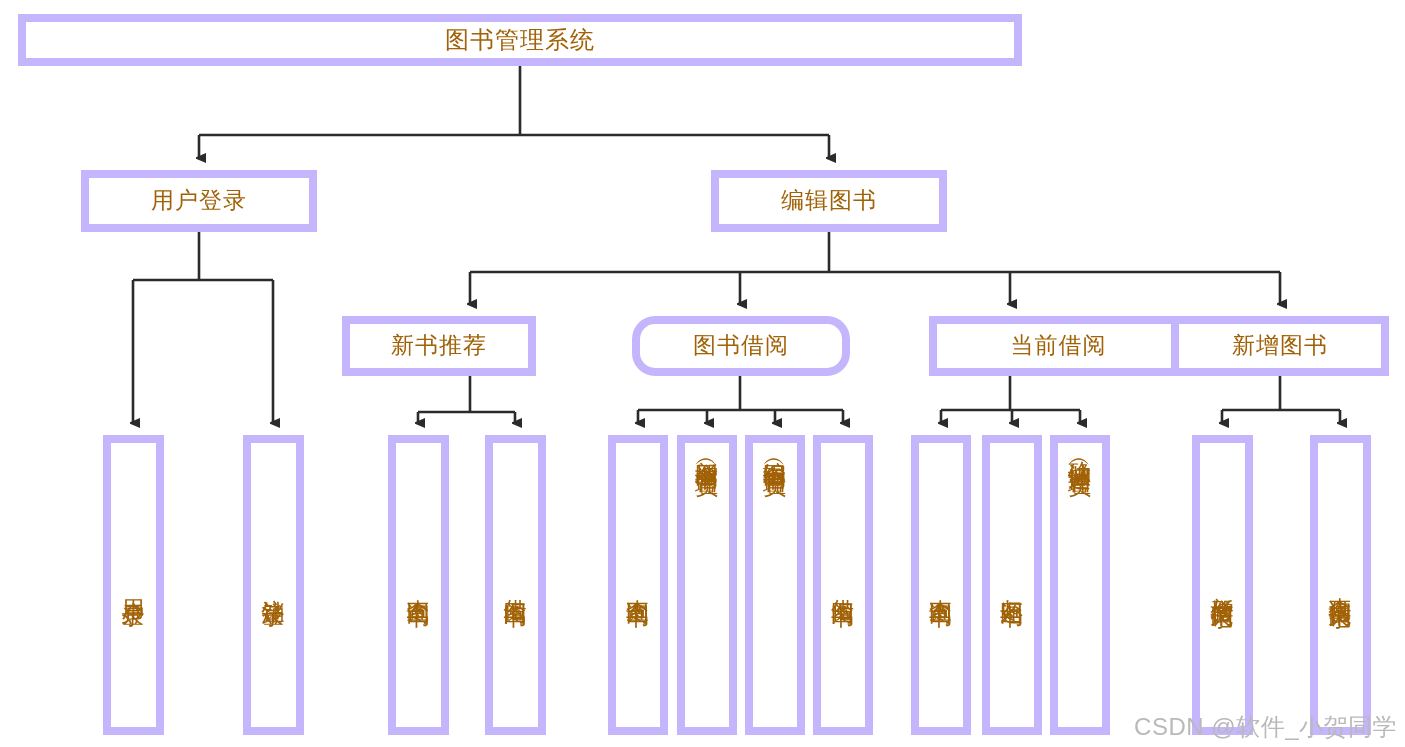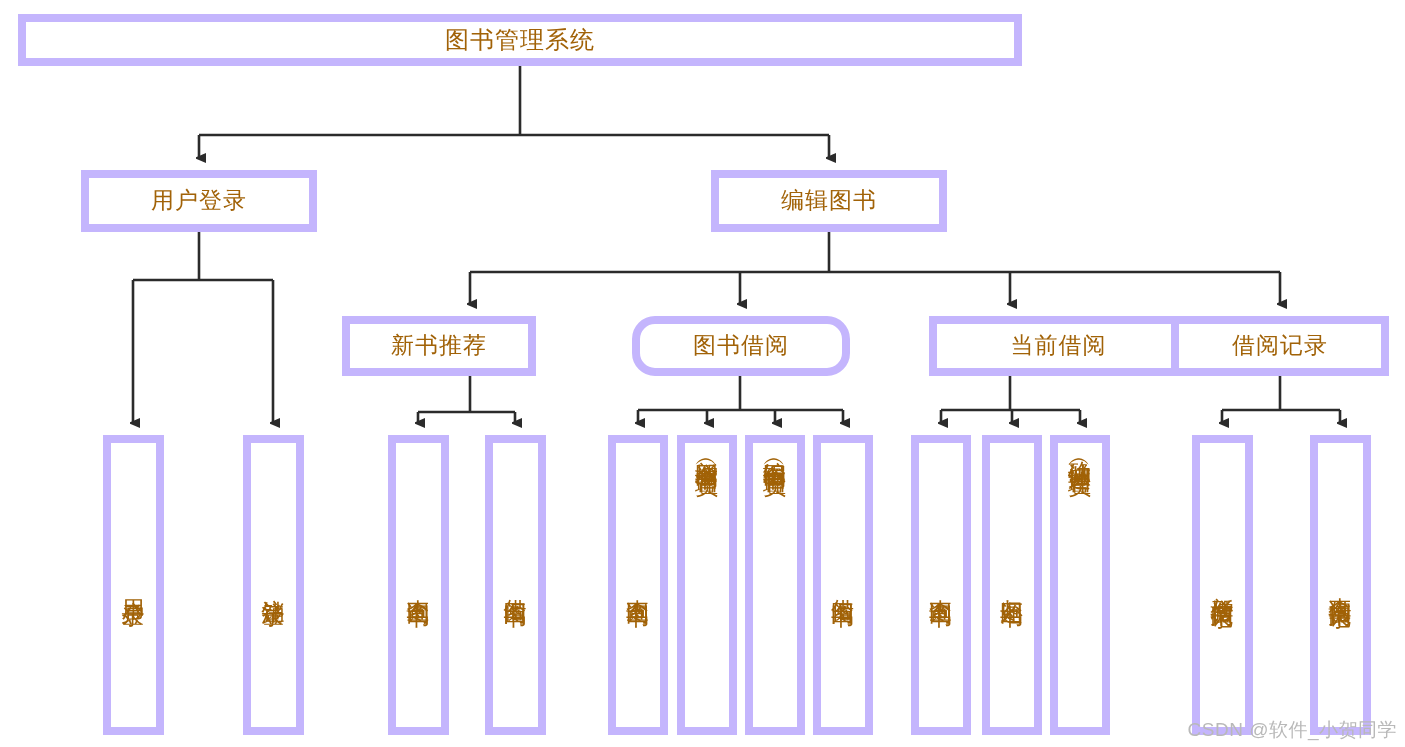--- a/index.html
+++ b/index.html
@@ -57,21 +57,21 @@
     white-space: nowrap;
     text-align: center;
   }
   .node.vert.top .vlabel {
     align-self: flex-start;
   }
   .watermark {
     position: absolute;
     right: 8px;
     bottom: 4px;
-    font-size: 19px;
+    font-size: 24px;
     color: #b9b9b9;
     letter-spacing: 0.5px;
     white-space: nowrap;
     pointer-events: none;
   }
 </style>
 </head>
 <body>
 
 <div id="diagram-root">
@@ -141,21 +141,21 @@
   <div class="node horiz" style="left: 342px; top: 316px; width: 194px; height: 60px;">
     <span>新书推荐</span>
   </div>
   <div class="node horiz" style="left: 632px; top: 316px; width: 218px; height: 60px; border-radius: 23px;">
     <span>图书借阅</span>
   </div>
   <div class="node horiz" style="left: 901px; top: 316px; width: 259px; height: 60px; margin-left: 28px;">
     <span>当前借阅</span>
   </div>
   <div class="node horiz" style="left: 1171px; top: 316px; width: 218px; height: 60px;">
-    <span>借阅记录</span>
+    <span>新增图书</span>
   </div>
 
   <div class="node vert" style="left: 103px; top: 435px; width: 61px; height: 300px;">
     <span class="vlabel">用户登录</span>
   </div>
   <div class="node vert" style="left: 243px; top: 435px; width: 61px; height: 300px;">
     <span class="vlabel">注销登录</span>
   </div>
   <div class="node vert" style="left: 388px; top: 435px; width: 61px; height: 300px;">
     <span class="vlabel">查询图书</span>

